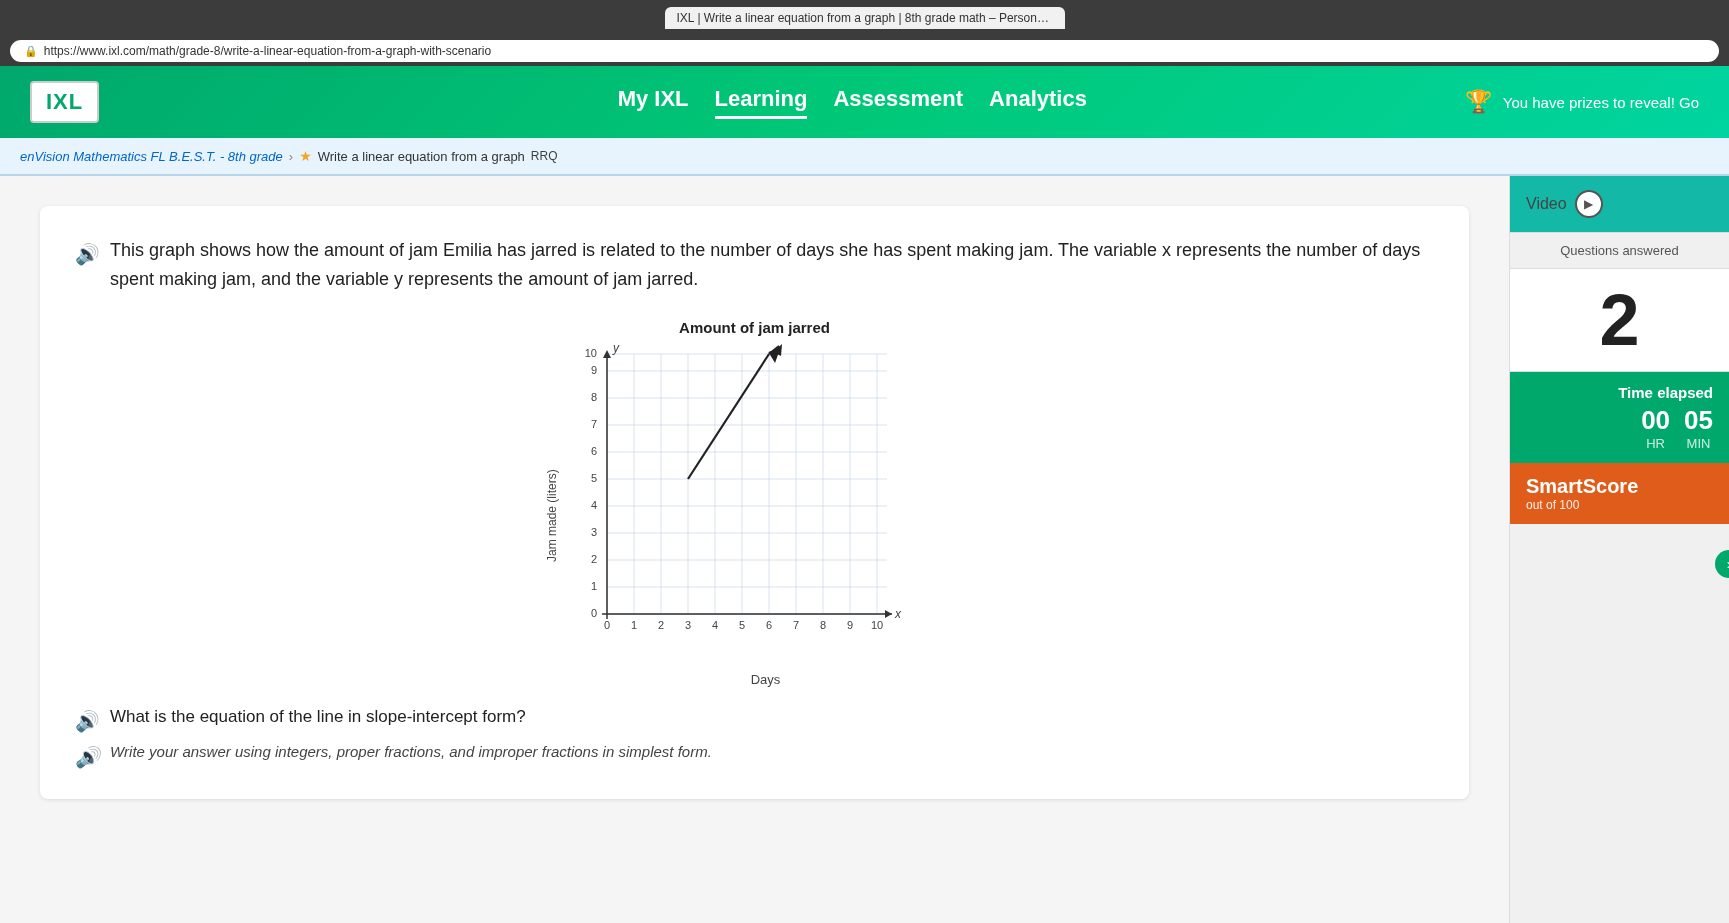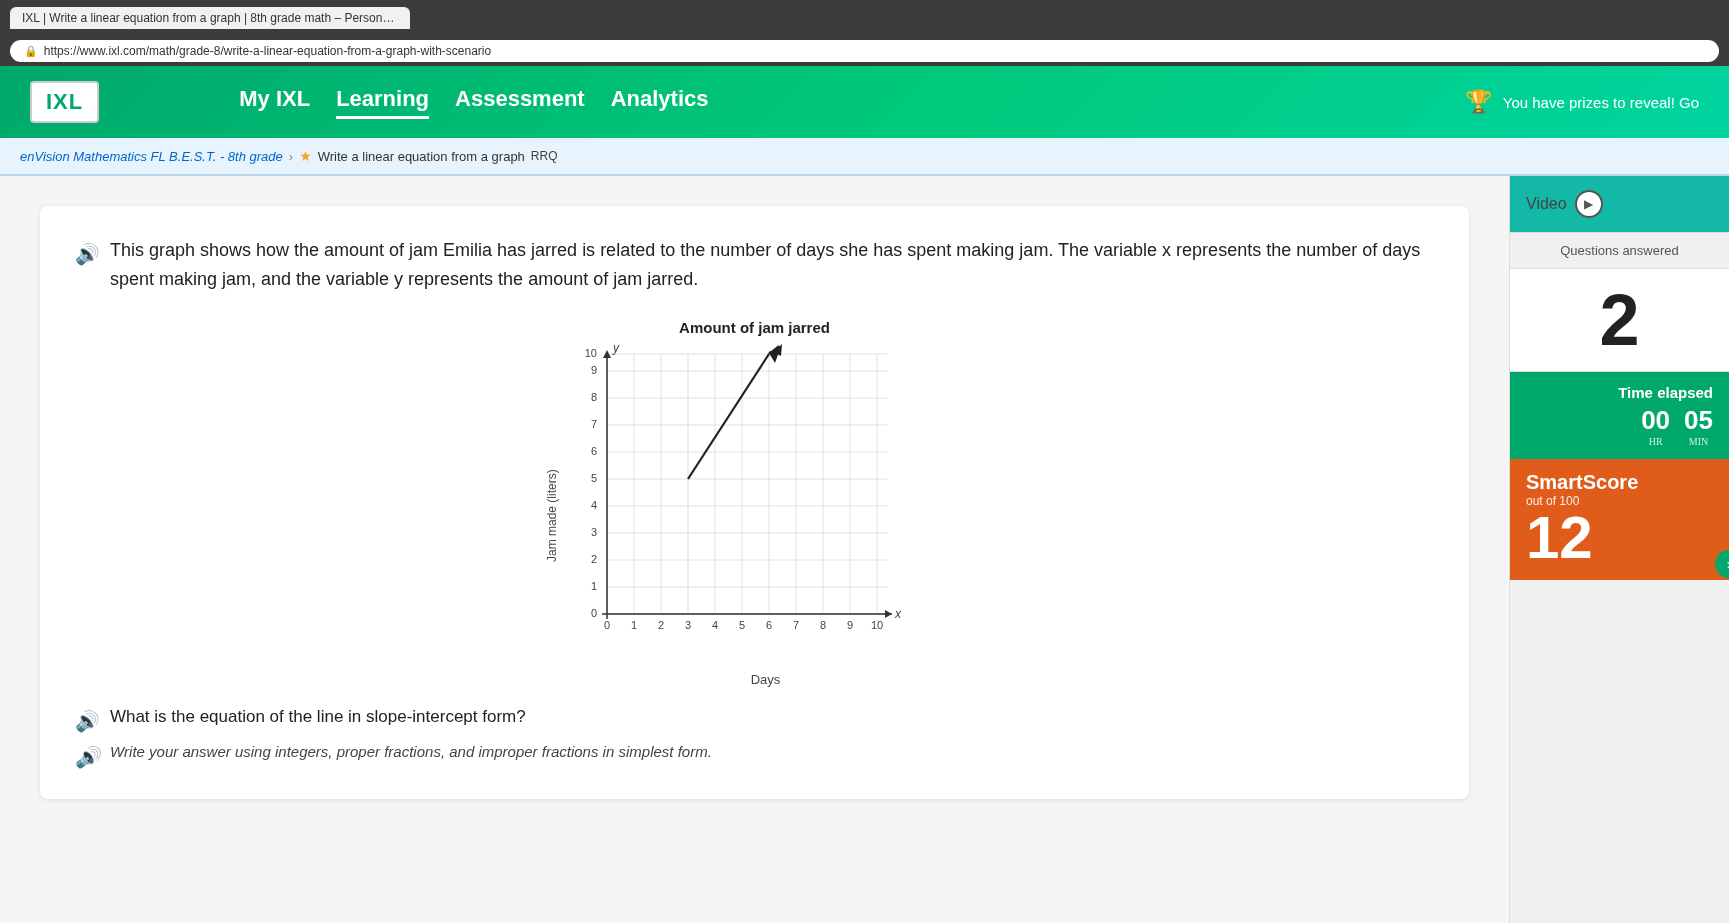--- a/index.html
+++ b/index.html
@@ -6,20 +6,21 @@
     body { font-family: Arial, sans-serif; background: #1a1a2e; width: 1729px; min-height: 923px; overflow: hidden; }
 
     
     .browser-bar {
       background: #3c3c3c;
       padding: 6px 10px;
       display: flex;
       align-items: center;
       gap: 8px;
       height: 36px;
+      justify-content: center;
     }
     .browser-tab {
       background: #f1f1f1;
       padding: 4px 12px;
       border-radius: 6px 6px 0 0;
       font-size: 12px;
       color: #333;
       white-space: nowrap;
       overflow: hidden;
       max-width: 400px;
@@ -55,20 +56,21 @@
       padding: 6px 14px;
       border-radius: 4px;
       border: 2px solid #ccc;
       margin-right: 40px;
       letter-spacing: 1px;
     }
     .nav-links {
       display: flex;
       gap: 26px;
       flex: 1;
+      justify-content: center;
       margin-left: 100px;
     }
     .nav-link {
       color: #fff;
       font-size: 22px;
       font-weight: 600;
       text-decoration: none;
       cursor: pointer;
     }
     .nav-link.active {
@@ -241,23 +243,22 @@
       display: flex;
       gap: 14px;
       justify-content: flex-end;
       margin-top: 4px;
     }
     .time-val {
       font-size: 26px;
       font-weight: bold;
     }
     .time-unit {
-      font-size: 10px;
+      font-size: 13px;
       opacity: 0.8;
-      font-family: Liberation Serif, serif;
     }
 
     .smartscore-section {
       background: #e05c1a;
       color: #fff;
       padding: 12px 16px;
       font-size: 14px;
     }
     .smartscore-label { font-size: 20px; font-weight: bold; }
     .smartscore-sub { font-size: 12px; opacity: 0.9; }
@@ -446,20 +447,19 @@
         <div style="text-align:center;">
           <div class="time-val">05</div>
           <div class="time-unit">MIN</div>
         </div>
       </div>
     </div>
 
     <div class="smartscore-section">
       <div class="smartscore-label">SmartScore</div>
       <div class="smartscore-sub">out of 100</div>
-      <div class="smartscore-val">12</div>
     </div>
 
     <div class="sidebar-arrow" style="position:absolute; right:-14px; top:50%; transform:translateY(-50%); z-index:10; background:#00a86b; border-radius:50%; width:28px; height:28px; display:flex; align-items:center; justify-content:center; color:#fff; font-size:14px; cursor:pointer;">›</div>
 
   </div>
 
 </div>
 
 </body></html>

